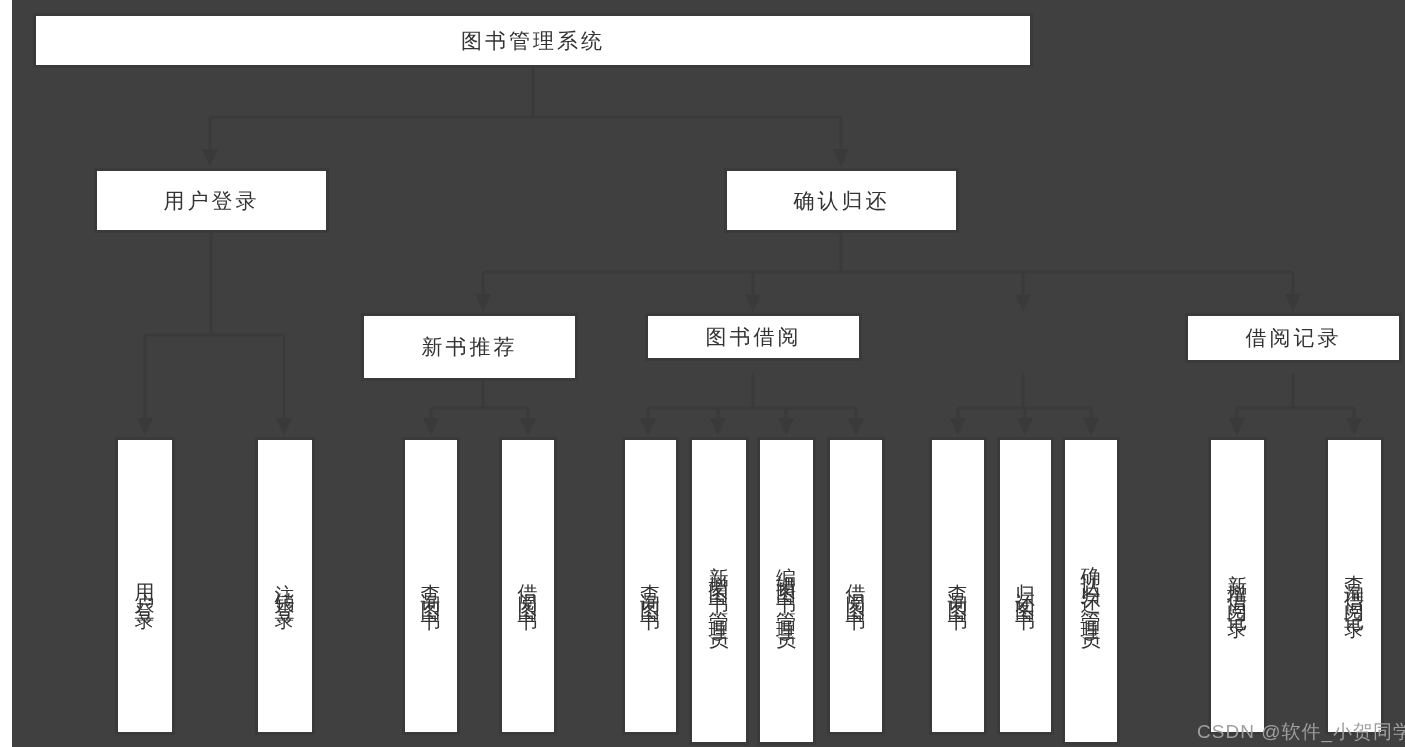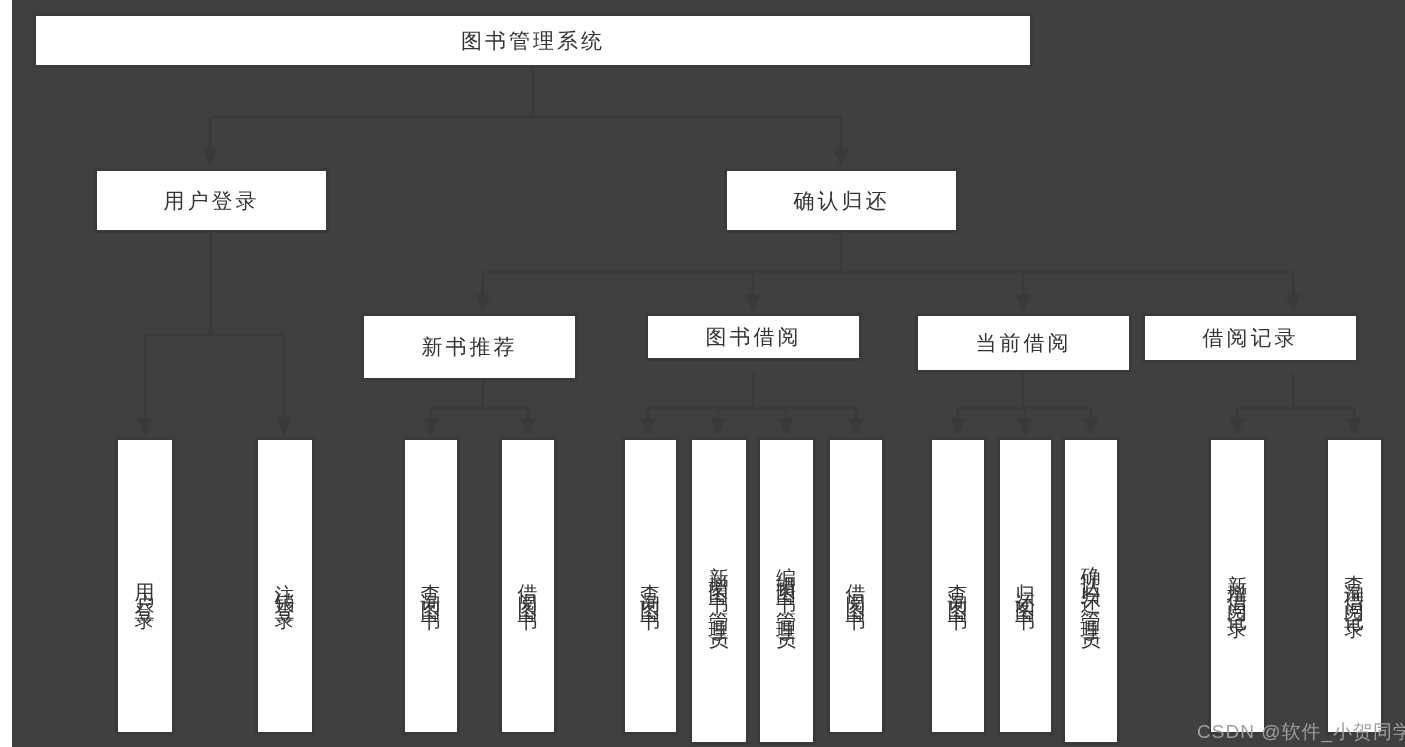--- a/index.html
+++ b/index.html
@@ -113,24 +113,21 @@
   <div class="node h" style="left:712px;top:168px;width:235px;height:65px">
     <span>确认归还</span>
   </div>
 
   <div class="node h" style="left:349px;top:313px;width:217px;height:68px">
     <span>新书推荐</span>
   </div>
   <div class="node h" style="left:633px;top:313px;width:217px;height:48px">
     <span>图书借阅</span>
   </div>
-  <div class="node h" style="left:903px;top:313px;width:217px;height:60px">
-    <span>当前借阅</span>
-  </div>
-  <div class="node h" style="left:1130px;top:313px;width:217px;height:50px">
+  <div class="node h" style="left:1173px;top:313px;width:217px;height:50px">
     <span>借阅记录</span>
   </div>
 
   <div class="node v" style="left:103px;top:437px;width:60px;height:298px">
     <span>用户登录</span>
   </div>
   <div class="node v" style="left:243px;top:437px;width:60px;height:298px">
     <span>注销登录</span>
   </div>
 

